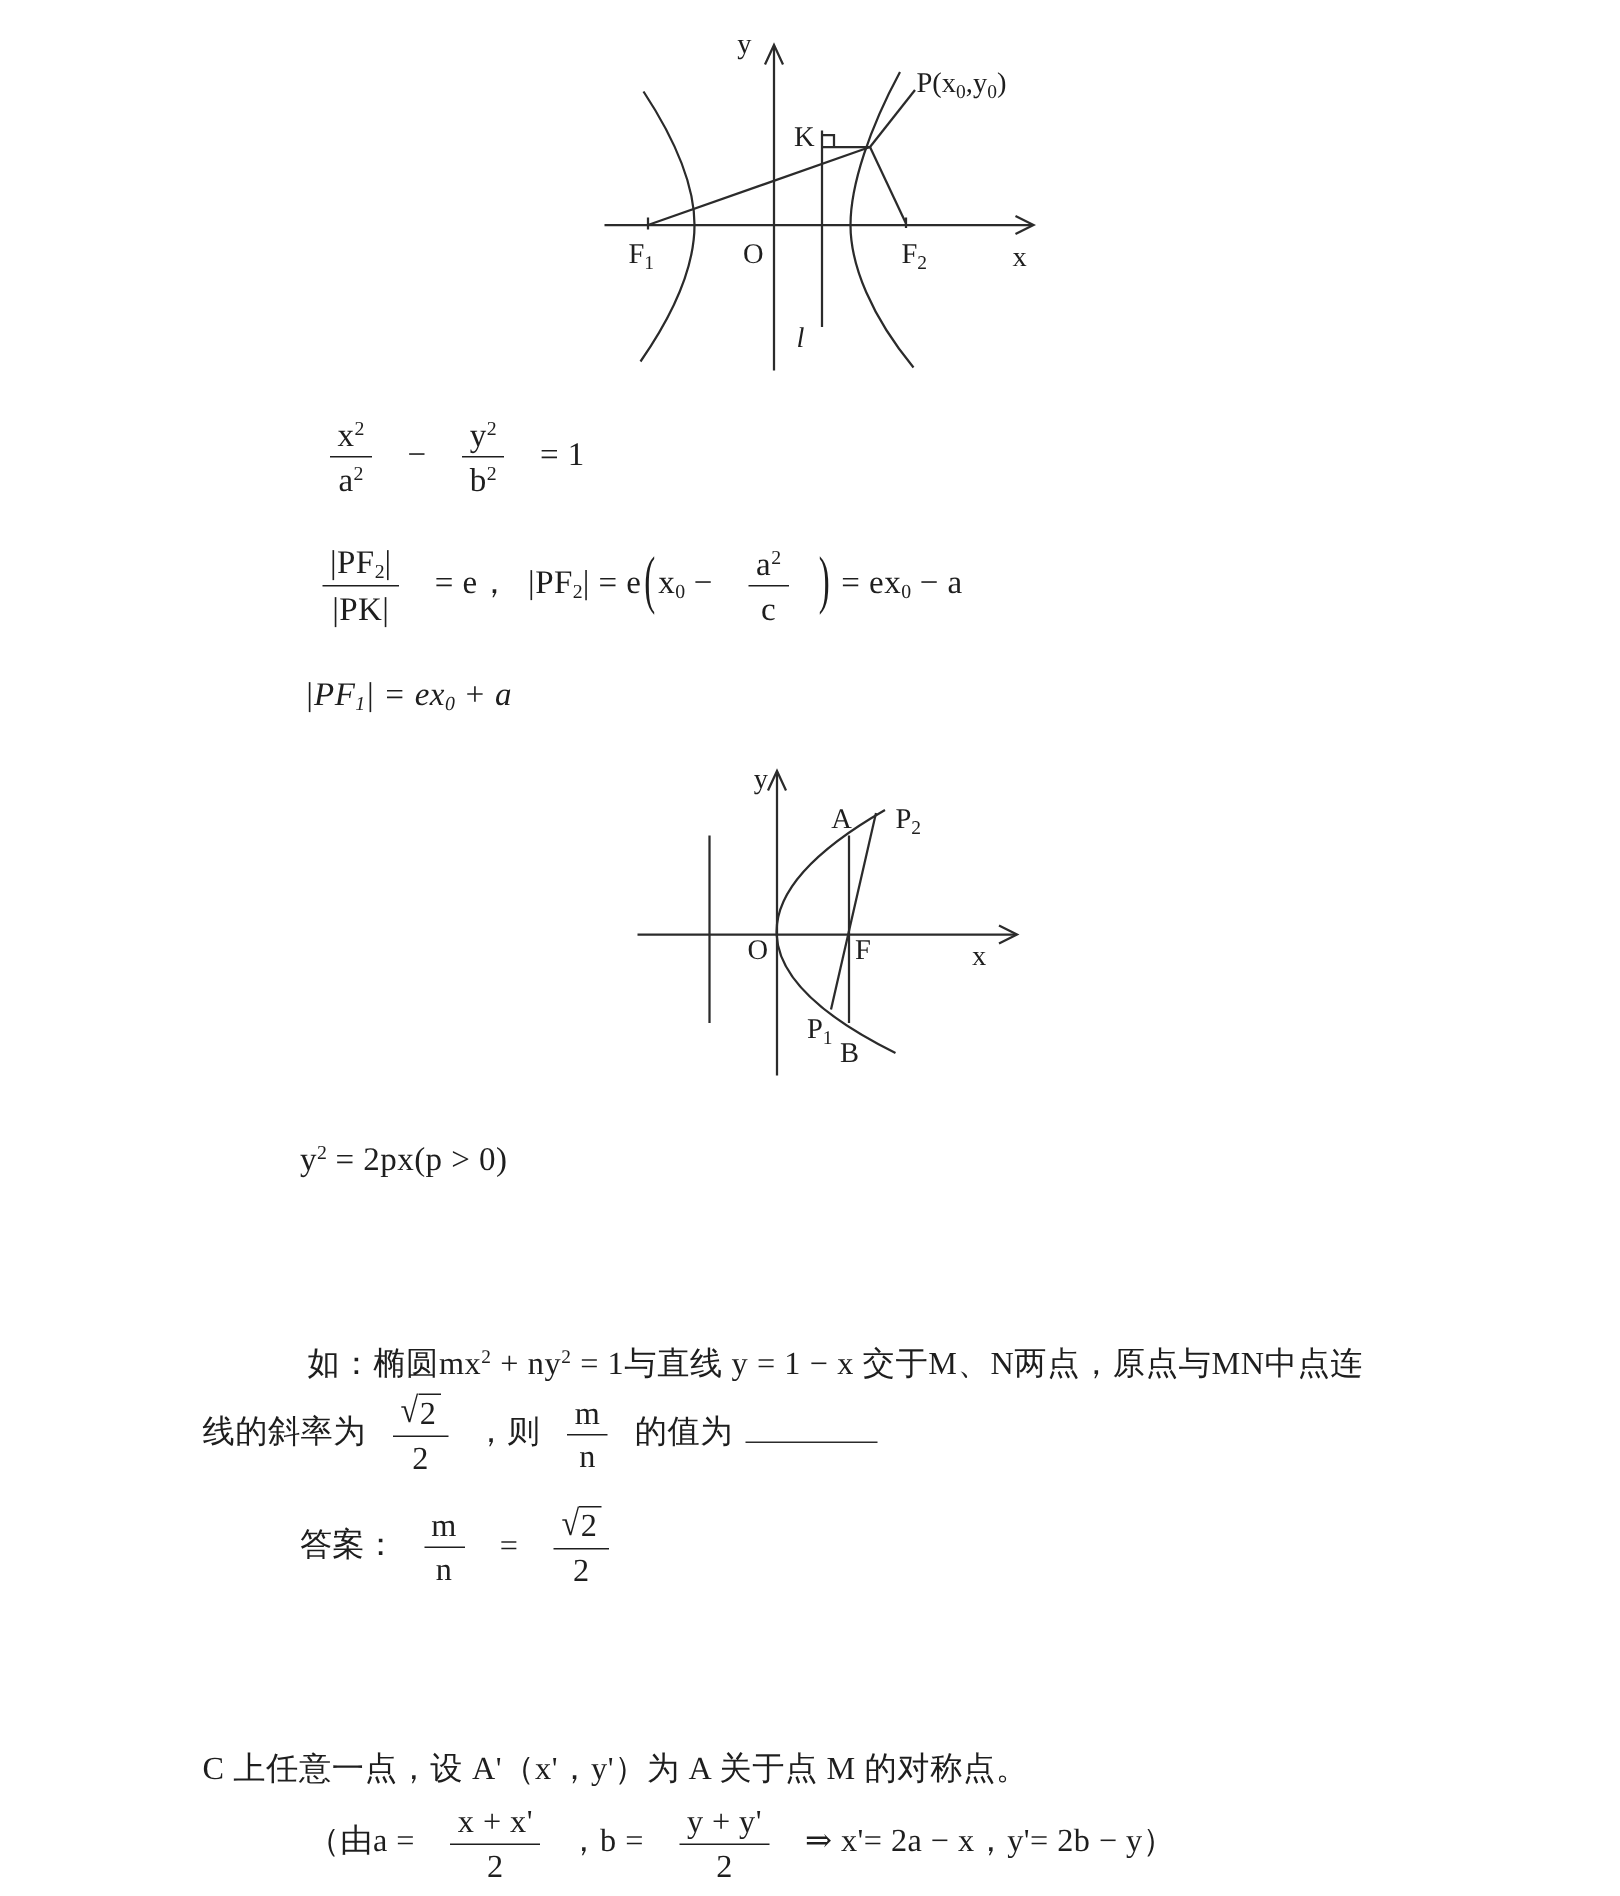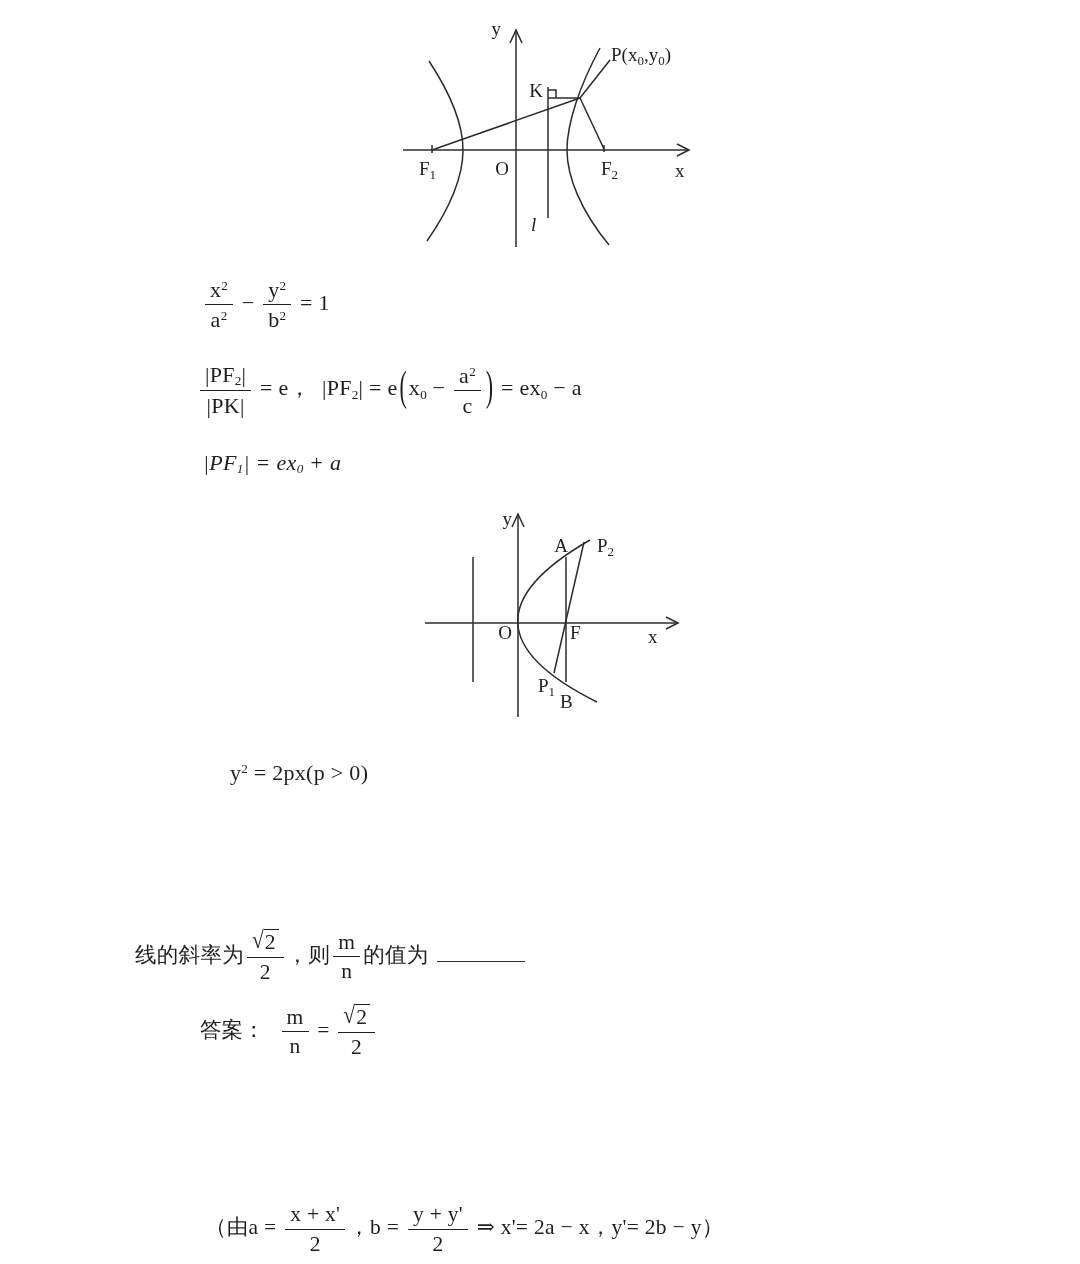--- a/index.html
+++ b/index.html
@@ -6,31 +6,31 @@
   .page{
     position:relative; width:1080px; height:1264px; background:#ffffff;
     font-family:"Liberation Serif","DejaVu Serif",serif; color:#1e1e1e; overflow:hidden;
   }
   .fig{position:absolute;}
   .fig text{font-family:"Liberation Serif","DejaVu Serif",serif; font-size:19px; fill:#1e1e1e;}
   .fig .ts{font-size:13px;}
   .tline{position:absolute; font-size:21.5px; white-space:nowrap; letter-spacing:0.4px;}
   .mline{position:absolute; font-size:22px; white-space:nowrap;}
   .mline .mt{letter-spacing:0.3px;}
-  .frac{display:inline-block; vertical-align:middle; text-align:center; margin:0 3px; line-height:1.15;}
+  .frac{display:inline-block; vertical-align:middle; text-align:center; margin:0 18px; line-height:1.15;}
   .frac .num{display:block; border-bottom:1.6px solid currentColor; padding:0 5px 2px;}
   .frac .den{display:block; padding:2px 5px 0;}
   .sup{font-size:0.6em; vertical-align:0.55em;}
   .sub{font-size:0.6em; vertical-align:-0.25em;}
   .sqrt{display:inline-block; white-space:nowrap;}
   .sqrt .rad{display:inline-block; transform:scaleY(1.12); transform-origin:bottom;}
   .sqrt .rcnt{display:inline-block; border-top:1.6px solid currentColor; padding:0 3px 0 1px;}
   .bigp{display:inline-block; transform:scaleY(1.95); transform-origin:50% 55%; margin:0 2px; font-weight:400;}
   .blank{display:inline-block; height:0.95em; border-bottom:1.6px solid #2b2b2b; margin-left:8px;}
-  .ans-label{margin-right:14px;}
+  .ans-label{}
 </style>
 </head>
 <body>
 
 <div class="page">
 
   <svg class="fig" style="left:395px;top:15px;" width="310" height="245" viewBox="0 0 310 245">
     <g stroke="#2b2b2b" stroke-width="1.5" fill="none">
       <line x1="121" y1="17" x2="121" y2="232"></line>
       <polyline points="115,28 121,15 127,28"></polyline>
@@ -75,21 +75,23 @@
     <text x="92" y="20" text-anchor="end"><tspan>y</tspan></text>
     <text x="228" y="138"><tspan>x</tspan></text>
     <text x="92" y="134" text-anchor="end"><tspan>O</tspan></text>
     <text x="150" y="134"><tspan>F</tspan></text>
     <text x="141" y="47" text-anchor="middle"><tspan>A</tspan></text>
     <text x="177" y="47"><tspan>P</tspan><tspan class="ts" dy="4">2</tspan></text>
     <text x="118" y="187"><tspan>P</tspan><tspan class="ts" dy="4">1</tspan></text>
     <text x="140" y="203"><tspan>B</tspan></text>
   </svg>
 
-  <div class="mline" style="left:200px;top:760px;margin-left:30px;"><span class="mt">y</span><span class="sup">2</span><span class="mt"> = 2px(p &gt; 0)</span></div>
+  <div class="mline" style="left:200px;top:760px;"><span class="mt">y</span><span class="sup">2</span><span class="mt"> = 2px(p &gt; 0)</span></div>
 
+  <div class="tline" style="left:205px;top:894px;font-size:21.5px"><span class="mt">如：椭圆mx</span><span class="sup">2</span><span class="mt"> + ny</span><span class="sup">2</span><span class="mt"> = 1与直线 y = 1 − x 交于M、N两点，原点与MN中点连</span></div>
   <div class="mline" style="left:135px;top:929px;font-size:21.5px"><span class="mt">线的斜率为</span><span class="frac"><span class="num"><span class="sqrt"><span class="rad">√</span><span class="rcnt">2</span></span></span><span class="den"><span class="mt">2</span></span></span><span class="mt">，则</span><span class="frac"><span class="num"><span class="mt">m</span></span><span class="den"><span class="mt">n</span></span></span><span class="mt">的值为</span><span class="blank" style="width: 88px;"></span></div>
   <div class="mline" style="left:200px;top:1004px;font-size:21.5px">
     <span class="ans-label">答案：</span><span><span class="frac"><span class="num"><span class="mt">m</span></span><span class="den"><span class="mt">n</span></span></span><span class="mt"> = </span><span class="frac"><span class="num"><span class="sqrt"><span class="rad">√</span><span class="rcnt">2</span></span></span><span class="den"><span class="mt">2</span></span></span></span>
   </div>
+  <div class="tline" style="left:135px;top:1164px;">C 上任意一点，设 A'（x'，y'）为 A 关于点 M 的对称点。</div>
   <div class="mline" style="left:205px;top:1202px;font-size:21.5px"><span class="mt">（由a = </span><span class="frac"><span class="num"><span class="mt">x + x'</span></span><span class="den"><span class="mt">2</span></span></span><span class="mt">，b = </span><span class="frac"><span class="num"><span class="mt">y + y'</span></span><span class="den"><span class="mt">2</span></span></span><span class="mt"> ⇒ x'= 2a − x，y'= 2b − y）</span></div>
 
 </div>
 
 </body></html>

